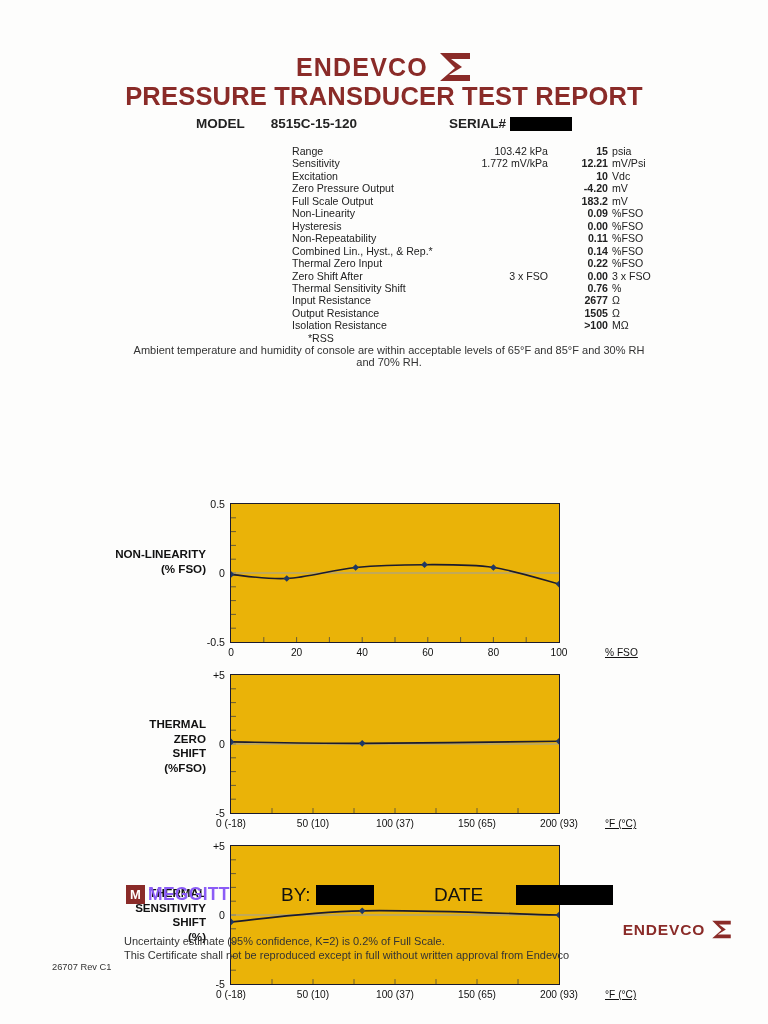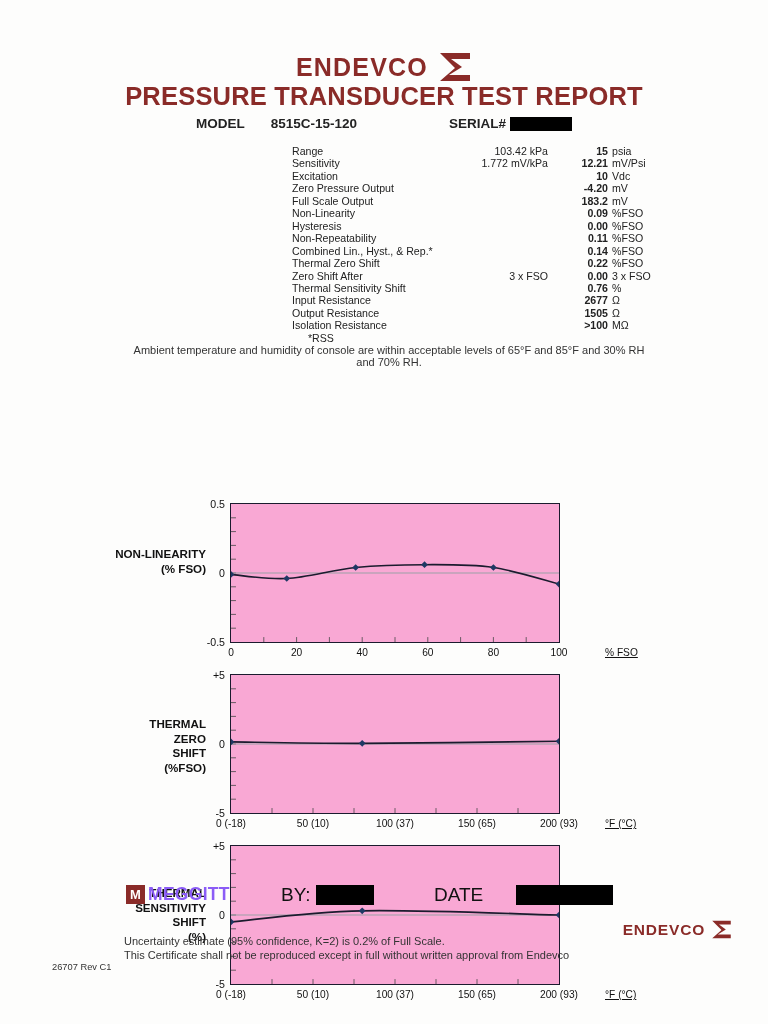--- a/index.html
+++ b/index.html
@@ -58,21 +58,21 @@
 
   
   .chart-block { position:absolute; }
   .chart-label {
     position:absolute; text-align:right;
     font-size:11.6px; font-weight:bold; color:#111; line-height:14.5px;
   }
   .plot {
     position:absolute;
     border:1.3px solid #1b1b2e;
-    background:#f9a8d4;
+    background:#eab308;
   }
   .ytick {
     position:absolute; right:100%; margin-right:6px;
     font-size:10.6px; color:#111; white-space:nowrap;
     transform:translateY(-50%);
   }
   .xtick {
     position:absolute; top:100%; margin-top:5px;
     font-size:10.2px; color:#111; white-space:nowrap;
     transform:translateX(-50%);
@@ -177,21 +177,21 @@
       <span class="sp-val">0.11</span>
       <span class="sp-unit">%FSO</span>
     </div>
     <div class="spec-row">
       <span class="sp-name">Combined Lin., Hyst., &amp; Rep.*</span>
       <span class="sp-mid"></span>
       <span class="sp-val">0.14</span>
       <span class="sp-unit">%FSO</span>
     </div>
     <div class="spec-row">
-      <span class="sp-name">Thermal Zero Shift</span>
+      <span class="sp-name">Thermal Zero Input</span>
       <span class="sp-mid"></span>
       <span class="sp-val">0.22</span>
       <span class="sp-unit">%FSO</span>
     </div>
     <div class="spec-row">
       <span class="sp-name">Zero Shift After</span>
       <span class="sp-mid">3 x FSO</span>
       <span class="sp-val">0.00</span>
       <span class="sp-unit">3 x FSO</span>
     </div>

